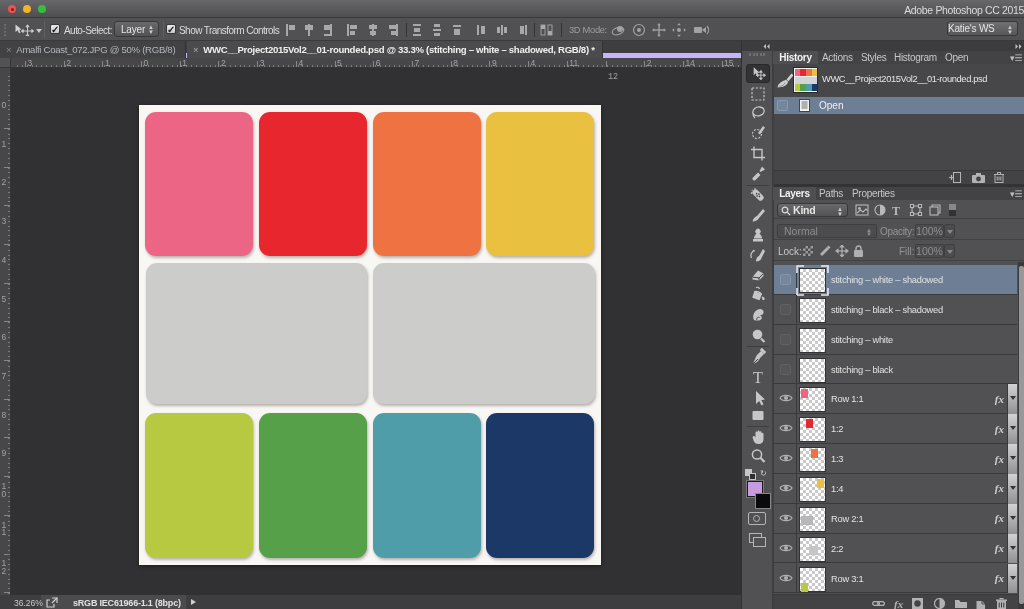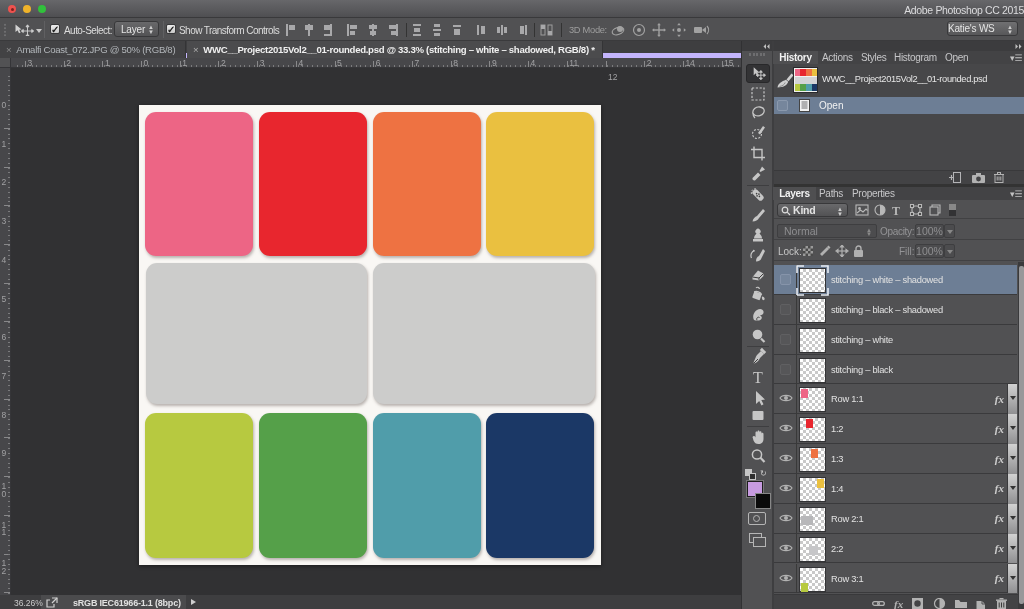--- a/index.html
+++ b/index.html
@@ -215,21 +215,21 @@
     <span class="abs rnum" style="left: 221px; top: 0.5px;">2</span>
     <span class="abs rnum" style="left: 259.7px; top: 0.5px;">3</span>
     <span class="abs rnum" style="left: 298.4px; top: 0.5px;">4</span>
     <span class="abs rnum" style="left: 337.1px; top: 0.5px;">5</span>
     <span class="abs rnum" style="left: 375.8px; top: 0.5px;">6</span>
     <span class="abs rnum" style="left: 414.5px; top: 0.5px;">7</span>
     <span class="abs rnum" style="left: 453.2px; top: 0.5px;">8</span>
     <span class="abs rnum" style="left: 491.9px; top: 0.5px;">9</span>
     <span class="abs rnum" style="left: 530.6px; top: 0.5px;">4</span>
     <span class="abs rnum" style="left: 569.3px; top: 0.5px;">11</span>
-    <span class="abs rnum" style="left: 608px; top: 15px;">12</span>
+    <span class="abs rnum" style="left: 608px; top: 15px; font-family: Liberation Mono, monospace;">12</span>
     <span class="abs rnum" style="left: 646.7px; top: 0.5px;">2</span>
     <span class="abs rnum" style="left: 685.4px; top: 0.5px;">14</span>
     <span class="abs rnum" style="left: 724.1px; top: 0.5px;">15</span>
   </div>
 <div class="abs" id="vnums" style="z-index:4;left:0;top:68px;width:11px;height:527px;pointer-events:none">
     <span class="abs rnum" style="left: 1.5px; width: 8px; top: 33px;">0</span>
     <span class="abs rnum" style="left: 1.5px; width: 8px; top: 71.7px;">1</span>
     <span class="abs rnum" style="left: 1.5px; width: 8px; top: 110.4px;">2</span>
     <span class="abs rnum" style="left: 1.5px; width: 8px; top: 149.1px;">3</span>
     <span class="abs rnum" style="left: 1.5px; width: 8px; top: 187.8px;">4</span>

